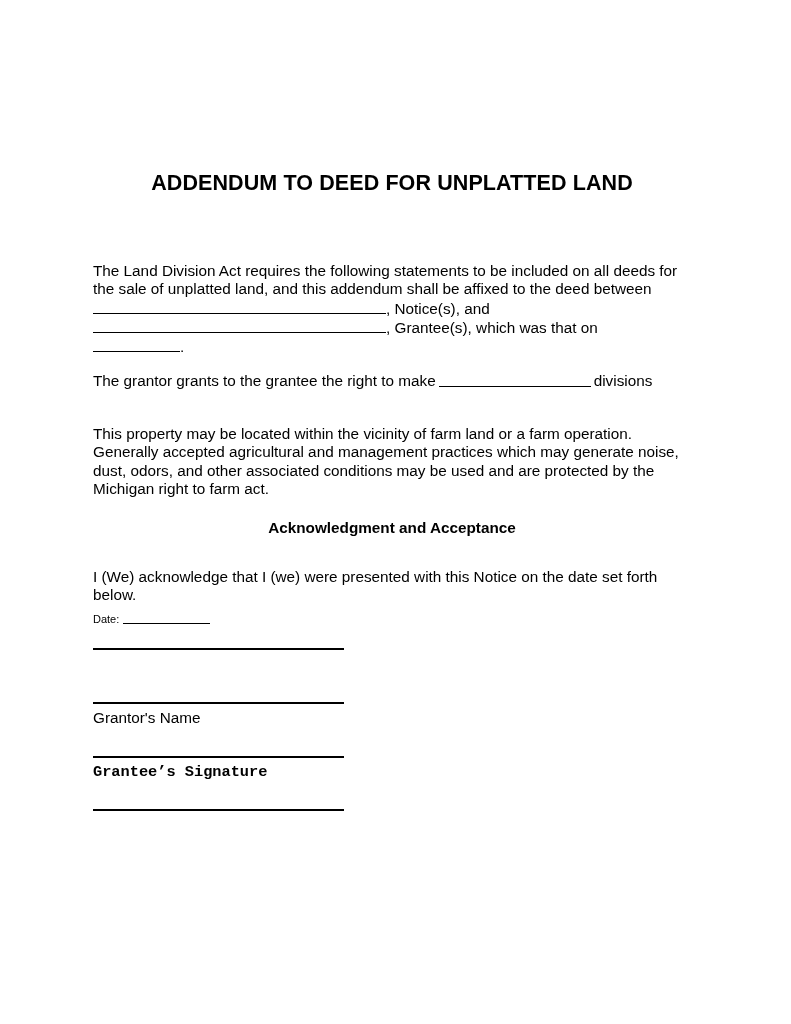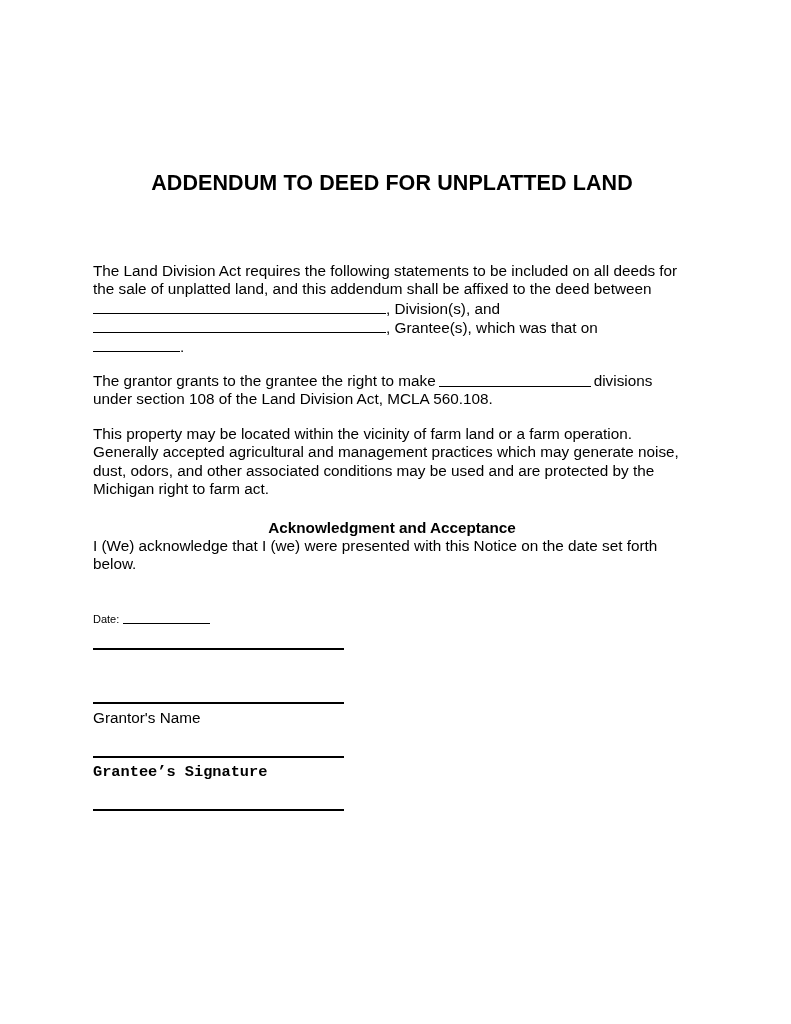--- a/index.html
+++ b/index.html
@@ -55,21 +55,21 @@
     position: absolute;
     left: 0;
     top: 519px;
     width: 598px;
     text-align: center;
     font-size: 15.3px;
     font-weight: bold;
     line-height: 18.4px;
     white-space: nowrap;
   }
-  .p4 { top: 524px; }
+  .p4 { top: 555px; }
   .date-row {
     position: absolute;
     left: 0;
     top: 610px;
     font-size: 11px;
     line-height: 18.4px;
     white-space: nowrap;
   }
 
   
@@ -113,28 +113,27 @@
 <body>
 
 <div class="page">
   <div class="content">
 
     <h1 class="doc-title">ADDENDUM TO DEED FOR UNPLATTED LAND</h1>
 
     <div class="body-block p1">
       <span>The Land Division Act requires the following statements to be included on all deeds for</span>
       <span>the sale of unplatted land, and this addendum shall be affixed to the deed between</span><br>
-      <span class="blank blank-long"></span><span>, Division(s), and</span><br>
+      <span class="blank blank-long"></span><span>, Notice(s), and</span><br>
       <span class="blank blank-long"></span><span>, Grantee(s), which was that on</span><br>
       <span class="blank blank-short"></span><span>.</span>
     </div>
 
     <div class="body-block p2">
       <span>The grantor grants to the grantee the right to make</span><span class="blank blank-mid"></span><span>divisions</span><br>
-      <span>under section 108 of the Land Division Act, MCLA 560.108.</span>
     </div>
 
     <div class="body-block p3">This property may be located within the vicinity of farm land or a farm operation. Generally accepted agricultural and management practices which may generate noise, dust, odors, and other associated conditions may be used and are protected by the Michigan right to farm act.</div>
 
     <div class="ack-heading">Acknowledgment and Acceptance</div>
 
     <div class="body-block p4">I (We) acknowledge that I (we) were presented with this Notice on the date set forth below.</div>
 
     <div class="date-row">
       <span>Date:</span><span class="blank blank-date"></span>

